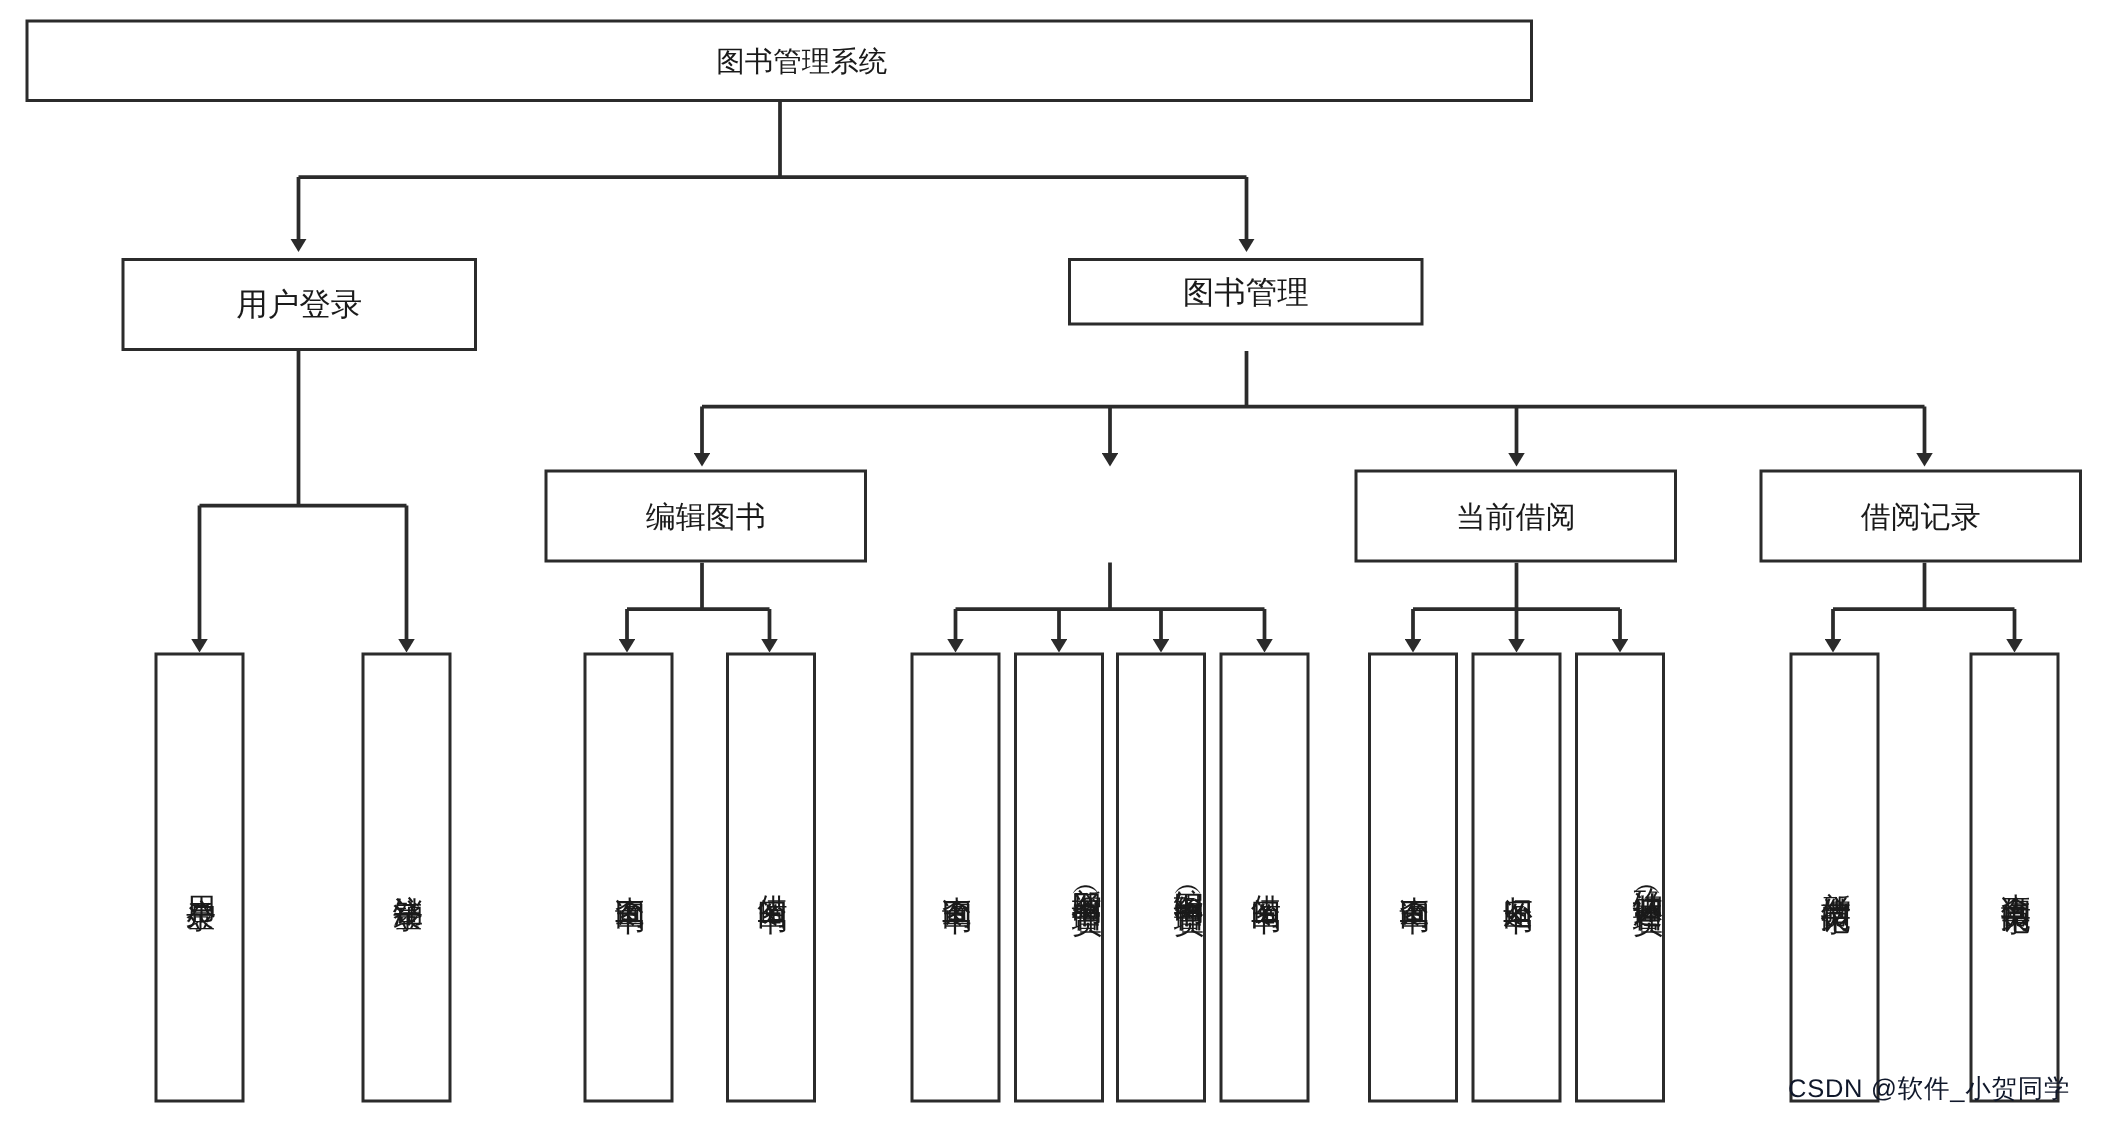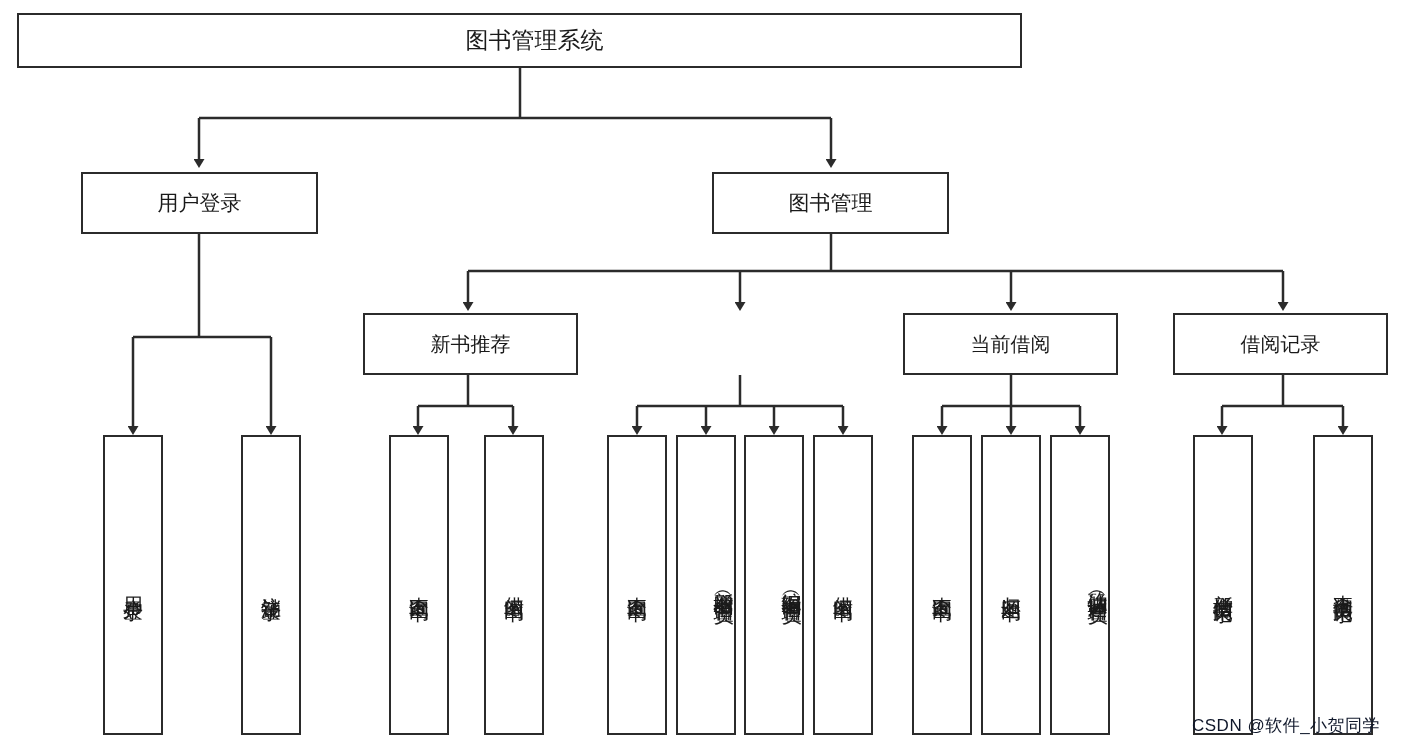--- a/index.html
+++ b/index.html
@@ -21,21 +21,21 @@
     position: absolute;
     box-sizing: border-box;
     border: 2.5px solid #2b2b2b;
     background: #ffffff;
     display: flex;
     align-items: center;
     justify-content: center;
     color: #1a1a1a;
   }
   .node.root {
-    font-size: 23px;
+    font-size: 19px;
     padding-left: 30px;
   }
   .node.level2 {
     font-size: 21px;
   }
   .node.level3 {
     font-size: 20px;
   }
   .node.leaf {
     font-size: 20px;
@@ -122,26 +122,26 @@
     </g>
   </svg>
 
   <div class="node root" style="left:17px; top:13px; width:1005px; height:55px;">
     <span>图书管理系统</span>
   </div>
 
   <div class="node level2" style="left:81px; top:172px; width:237px; height:62px;">
     <span>用户登录</span>
   </div>
-  <div class="node level2" style="left:712px; top:172px; width:237px; height:62px;">
+  <div class="node level2" style="left:712px; top:172px; width:237px; height:45px;">
     <span>图书管理</span>
   </div>
 
   <div class="node level3" style="left:363px; top:313px; width:215px; height:62px;">
-    <span>新书推荐</span>
+    <span>编辑图书</span>
   </div>
   <div class="node level3" style="left:903px; top:313px; width:215px; height:62px;">
     <span>当前借阅</span>
   </div>
   <div class="node level3" style="left:1173px; top:313px; width:215px; height:62px;">
     <span>借阅记录</span>
   </div>
 
   <div class="node leaf centered" style="left:103px; top:435px; width:60px; height:300px;">
     <span>用户登录</span>

